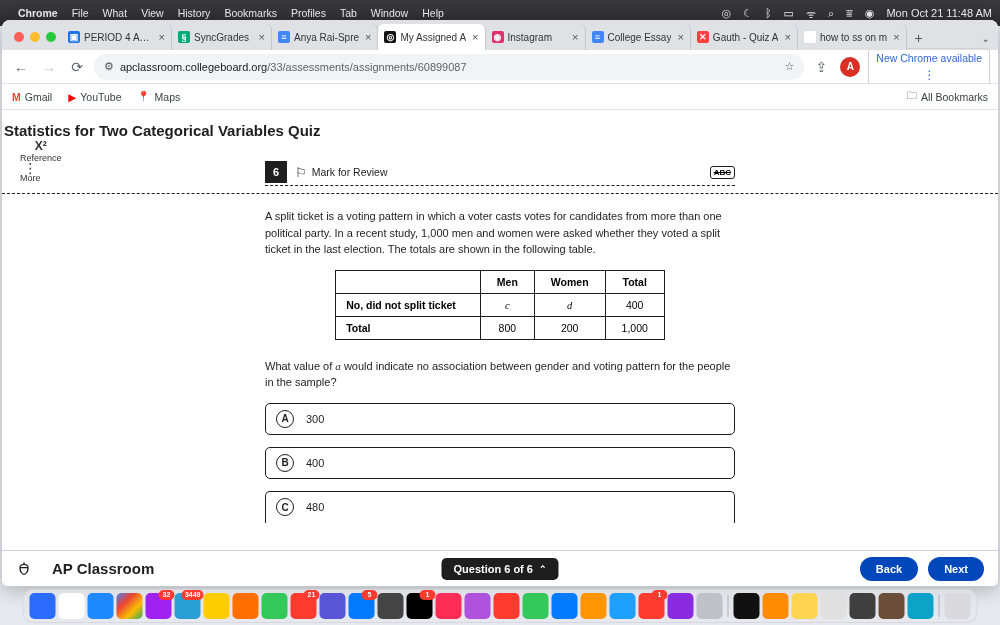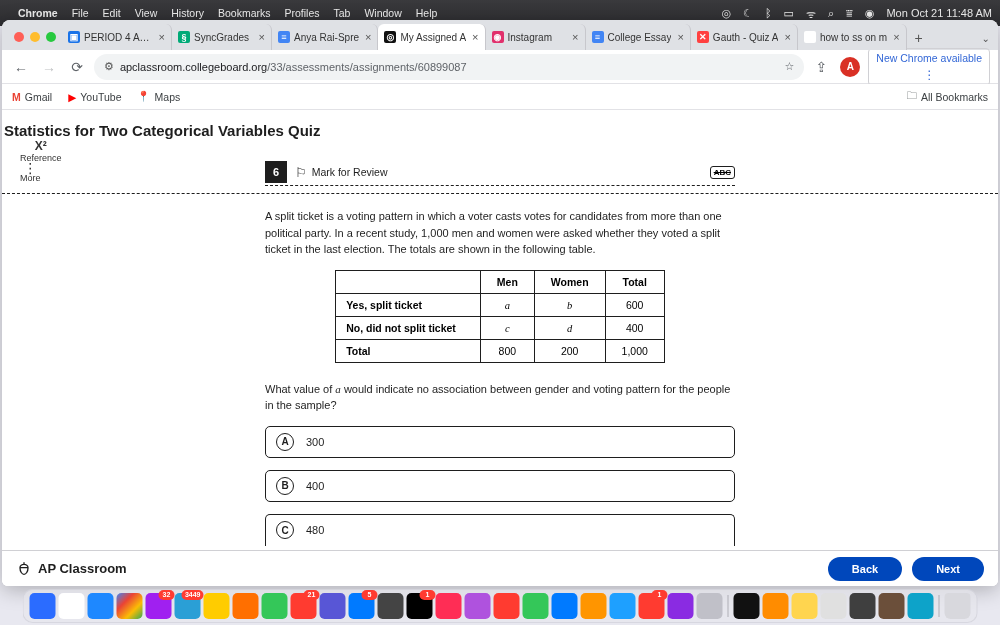--- a/index.html
+++ b/index.html
@@ -73,41 +73,41 @@
 
 .q2 { font-size:11px; color:#1e1e1e; line-height:1.5; margin-top:18px;}
 .q2 .mi{font-style:italic;font-family:Georgia,serif;}
 
 .choice { border:1px solid #1e1e1e; border-radius:5px; height:32px; display:flex; align-items:center; padding:0 10px; margin-top:12px; font-size:11px; color:#1e1e1e; gap:12px;}
 .choice.partial{border-bottom:none;border-radius:5px 5px 0 0;}
 .choice .letter{width:18px;height:18px;border:1.5px solid #1e1e1e;border-radius:50%;display:flex;align-items:center;justify-content:center;font-size:10px;font-weight:700;}
 
 
 .quiz-footer { position:absolute; bottom:0; left:0; right:0; height:36px; border-top:1px solid #d0d0d4; background:#fff; display:flex; align-items:center; padding:0 14px;}
-.brand { display:flex;align-items:center;gap:6px;font-size:13px;font-weight:700;color:#1e1e1e;}
+.brand { display:flex;align-items:center;gap:20px;font-size:15px;font-weight:700;color:#1e1e1e;}
 .brand .acorn{width:16px;height:16px;}
 .qof{position:absolute;left:50%;transform:translateX(-50%);background:#1e1e1e;color:#fff;border-radius:5px;padding:5px 12px;font-size:11px;font-weight:600;display:flex;align-items:center;gap:6px;}
 .qof .caret{font-size:9px;}
 .footbtns{margin-left:auto;display:flex;gap:10px;}
-.footbtn{background:#0047bb;color:#fff;border-radius:16px;padding:6px 24px;font-size:11px;font-weight:600;}
+.footbtn{background:#0047bb;color:#fff;border-radius:16px;padding:6px 16px;font-size:11px;font-weight:600;}
 
 
 .dock { position:absolute; bottom:2px; left:50%; transform:translateX(-50%); height:34px; background:rgba(230,230,236,.65); border-radius:10px; display:flex; align-items:center; padding:0 6px; gap:3px; backdrop-filter:blur(6px); border:1px solid rgba(200,200,210,.5);}
 .dock .app { width:26px;height:26px;border-radius:5px;position:relative;}
 .dock .sep { width:1px;height:22px;background:rgba(120,120,130,.5);margin:0 2px;}
 .dock .app.badge::after{content:attr(data-badge);position:absolute;top:-3px;right:-3px;background:#ff3b30;color:#fff;font-size:7px;border-radius:7px;padding:0 3px;min-width:10px;text-align:center;line-height:10px;font-weight:bold;}
 </style>
 </head>
 <body>
 
 <div class="mac-menubar">
   <span class="apple"></span>
   <span class="menuitem bold">Chrome</span>
   <span class="menuitem">File</span>
-  <span class="menuitem">Edit</span>
+  <span class="menuitem">What</span>
   <span class="menuitem">View</span>
   <span class="menuitem">History</span>
   <span class="menuitem">Bookmarks</span>
   <span class="menuitem">Profiles</span>
   <span class="menuitem">Tab</span>
   <span class="menuitem">Window</span>
   <span class="menuitem">Help</span>
   <div class="right">
     <span>◎</span>
     <span>☾</span>
@@ -243,26 +243,20 @@
 
         <table class="data">
           <tbody>
               <tr>
             <th></th>
             <th>Men</th>
             <th>Women</th>
             <th>Total</th>
           </tr>
           <tr>
-            <td class="rowhead">Yes, split ticket</td>
-            <td><span class="mi">a</span></td>
-            <td><span class="mi">b</span></td>
-            <td>600</td>
-          </tr>
-          <tr>
             <td class="rowhead">No, did not split ticket</td>
             <td><span class="mi">c</span></td>
             <td><span class="mi">d</span></td>
             <td>400</td>
           </tr>
           <tr>
             <td class="rowhead">Total</td>
             <td>800</td>
             <td>200</td>
             <td>1,000</td>
@@ -287,20 +281,24 @@
       </div>
     </div>
 
     <div class="quiz-footer">
       <div class="brand">
         <svg class="acorn" viewBox="0 0 24 24">
             <path fill="none" stroke="#1e1e1e" stroke-width="2" d="M6 10c0-3 3-5 6-5s6 2 6 5H6zm0 0c0 6 3 10 6 10s6-4 6-10M12 5V2"></path>
           </svg>
         <span>AP Classroom</span>
       </div>
+      <div class="qof">
+          <span>Question 6 of 6</span>
+          <span class="caret">⌃</span>
+        </div>
       <div class="footbtns">
         <div class="footbtn">Back</div>
         <div class="footbtn">Next</div>
       </div>
     </div>
   </div>
 </div>
 
 <div class="dock">
   <div id="dock-a" style="display:flex;gap:3px">

